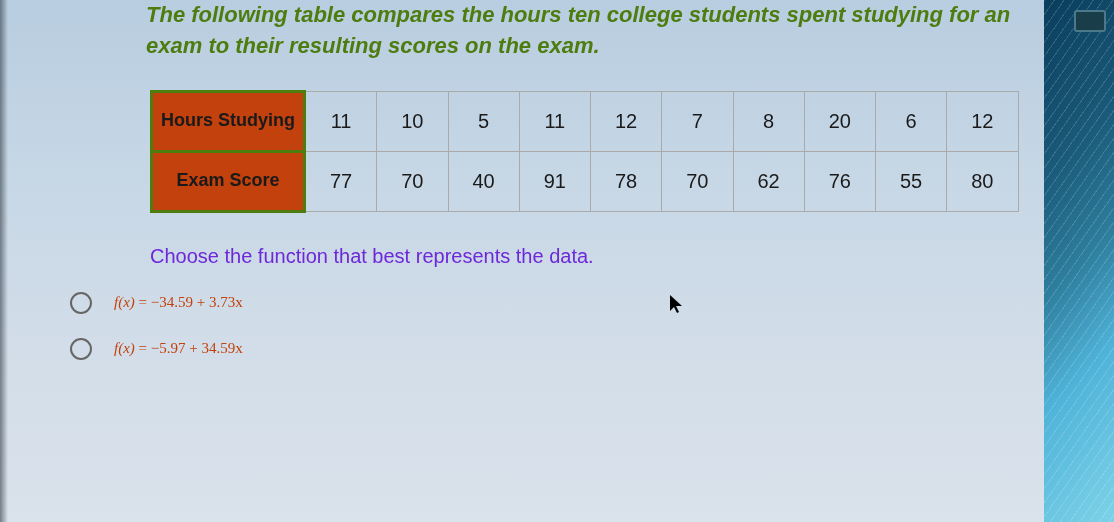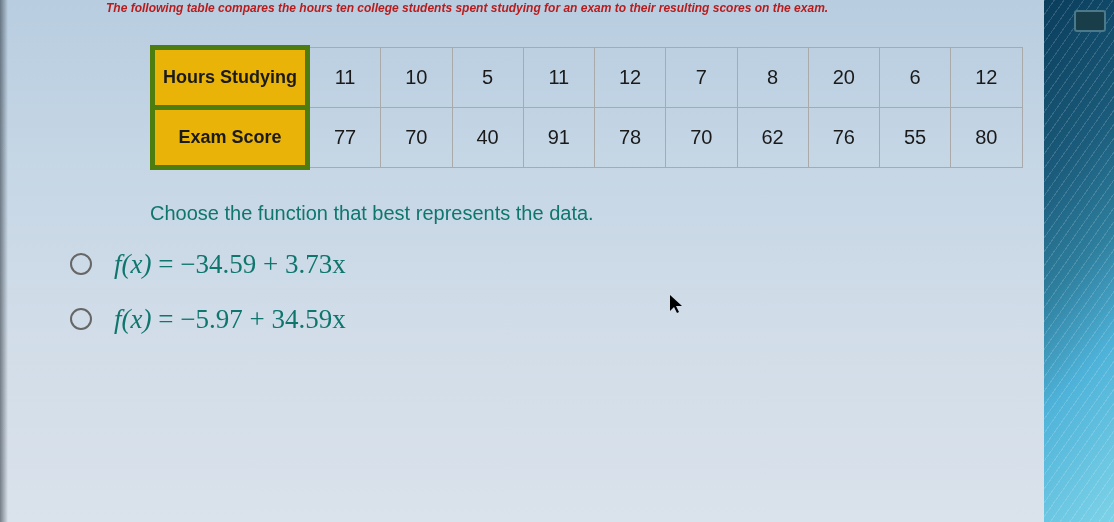--- a/index.html
+++ b/index.html
@@ -14,53 +14,53 @@
       background: linear-gradient(180deg, #b8cde0 0%, #c5d6e5 30%, #d0dce8 60%, #dae2eb 100%);
       position: relative;
       overflow: hidden;
     }
     .content {
       padding: 0 50px 20px 50px;
     }
     .intro-text {
       font-style: italic;
       font-weight: bold;
-      font-size: 12px;
-      color: #b91c1c;
-      margin-left: 56px;
+      font-size: 22px;
+      color: #4d7c0f;
+      margin-left: 96px;
       margin-bottom: 28px;
       line-height: 1.4;
     }
     .data-table {
       margin-left: 100px;
       border-collapse: collapse;
       margin-bottom: 32px;
     }
     .data-table th {
-      background-color: #eab308;
-      border: 5px solid #4d7c0f;
+      background-color: #c2410c;
+      border: 3px solid #4d7c0f;
       padding: 6px 8px;
       font-weight: bold;
       font-size: 18px;
       color: #1a1a1a;
       text-align: center;
       font-style: normal;
       line-height: 1.3;
     }
     .data-table td {
       border: 1px solid #aaa;
       padding: 18px 24px;
       font-size: 20px;
       color: #1a1a1a;
       text-align: center;
       min-width: 48px;
     }
     .prompt-text {
       font-size: 20px;
-      color: #0f766e;
+      color: #6d28d9;
       margin-left: 100px;
       margin-bottom: 24px;
     }
     .options {
       margin-left: 20px;
     }
     .option {
       display: flex;
       align-items: center;
       margin-bottom: 24px;
@@ -68,22 +68,22 @@
     .radio {
       width: 22px;
       height: 22px;
       border: 2px solid #666;
       border-radius: 50%;
       margin-right: 22px;
       flex-shrink: 0;
       background: transparent;
     }
     .formula {
-      font-size: 27px;
-      color: #0f766e;
+      font-size: 15px;
+      color: #c2410c;
       font-family: 'Times New Roman', serif;
     }
     .formula .fx {
       font-style: italic;
     }
     .right-strip {
       position: absolute;
       right: 0;
       top: 0;
       width: 70px;

